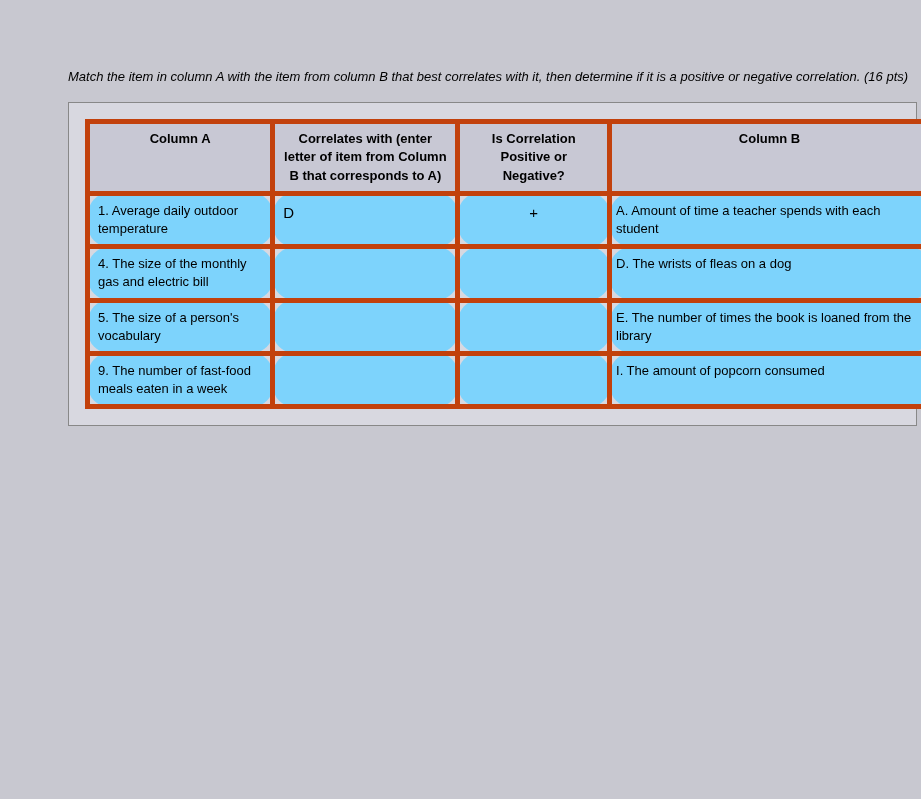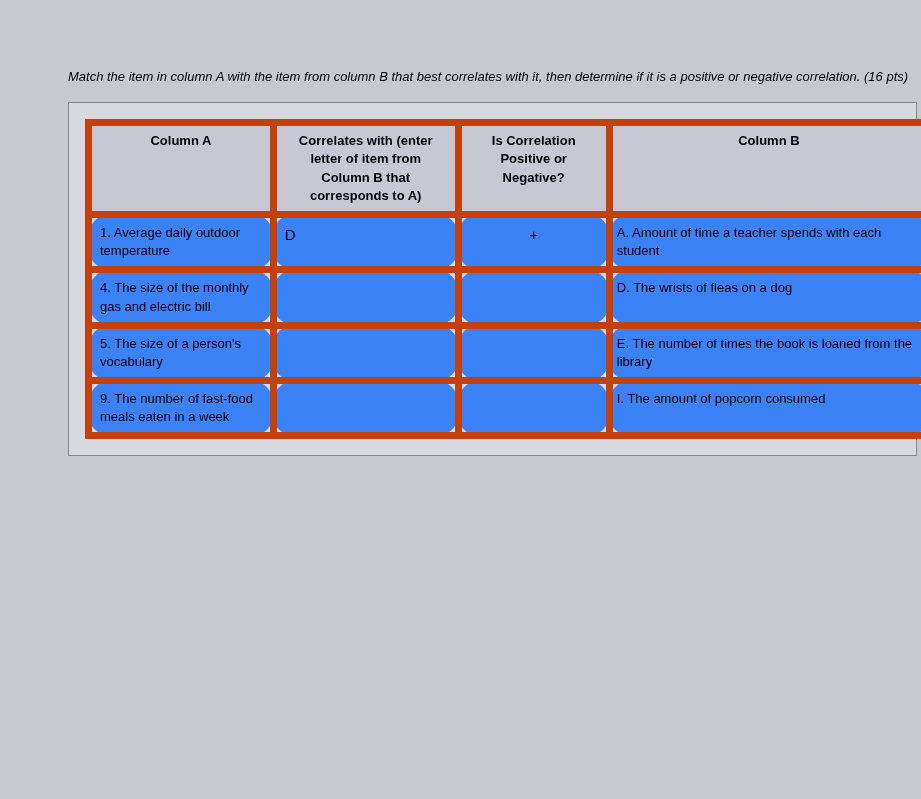--- a/index.html
+++ b/index.html
@@ -20,34 +20,34 @@
     }
     .table-container {
       background: #d8d8e0;
       border: 1px solid #888;
     }
     table {
       width: 100%;
       border-collapse: collapse;
     }
     th, td {
-      border: 7px solid #c2410c;
+      border: 5px solid #c2410c;
       padding: 6px 8px;
       vertical-align: top;
       font-size: 13px;
       line-height: 1.4;
     }
     th {
       background: #c8c8d4;
       text-align: center;
       font-weight: bold;
       font-size: 13px;
     }
     td {
-      background: #3b82f6;
+      background: #7dd3fc;
       border-radius: 21px;
     }
     .col-a { width: 22%; }
     .col-corr { width: 22%; }
     .col-pos-neg { width: 18%; text-align: center; }
     .col-b { width: 38%; }
     .filled-cell {
       color: #000;
       font-weight: normal;
     }

